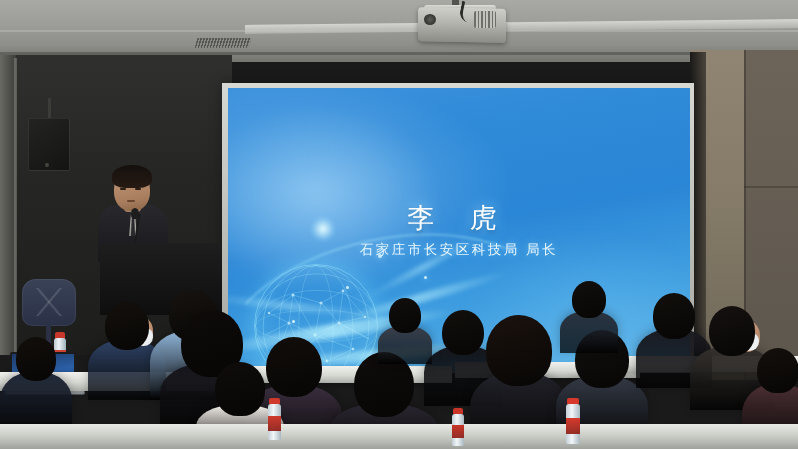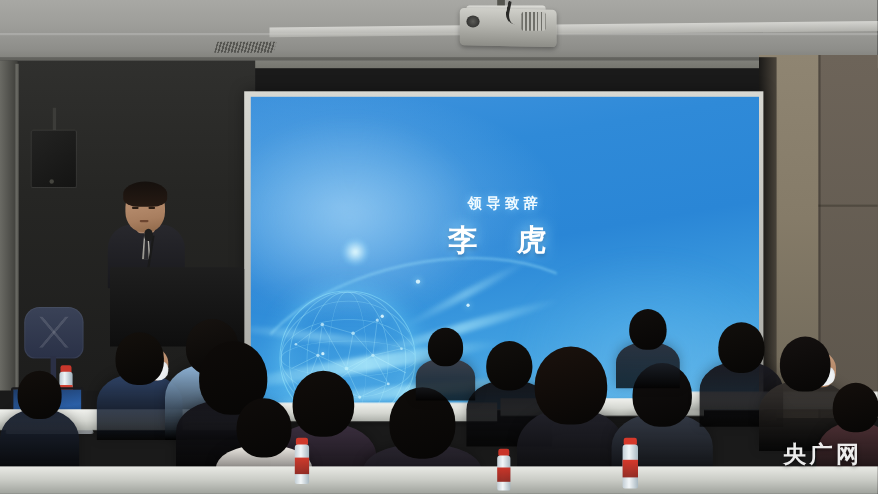--- a/index.html
+++ b/index.html
@@ -197,21 +197,21 @@
     font-size:12.5px; letter-spacing:.6px;
     text-shadow:0 0 6px rgba(90,180,240,.9), 0 1px 2px rgba(0,40,90,.55);
   }
   .scr-kicker {
     position:absolute; left:0; right:0; top:88px; text-align:center;
     color:#f2fbff; font-size:13px; letter-spacing:4px; font-weight:bold;
     text-shadow:0 0 8px rgba(120,200,250,.9);
   }
   .scr-name {
     position:absolute; left:0; right:0; top:112px; text-align:center;
-    color:#ffffff; font-size:27px; font-weight:bold; letter-spacing:14px;
+    color:#ffffff; font-size:27px; font-weight:normal; letter-spacing:14px;
     text-shadow:0 0 14px rgba(150,220,255,.95), 0 2px 4px rgba(0,45,95,.5);
   }
   .scr-role {
     position:absolute; left:0; right:0; top:153px; text-align:center;
     color:#e9f7ff; font-size:13.5px; letter-spacing:2.5px;
     text-shadow:0 0 8px rgba(120,200,250,.85);
   }
 
   
   .podium {
@@ -458,22 +458,22 @@
     <div class="streak s4"></div>
     <div class="streak s5"></div>
 
     <div class="spark" style="left:150px;top:166px;width:4px;height:4px;"></div>
     <div class="spark" style="left:196px;top:188px;width:3px;height:3px;"></div>
     <div class="spark" style="left:118px;top:198px;width:3px;height:3px;"></div>
     <div class="spark" style="left:64px;top:232px;width:3px;height:3px;"></div>
 
     <div class="scr-head">
     </div>
-    <div class="scr-kicker">领导致辞</div>
     <div class="scr-name">李 虎</div>
+    <div class="scr-role">石家庄市长安区科技局  局长</div>
   </div>
 
   <div class="sp-body"></div>
   <div class="sp-shirt"></div>
   <div class="sp-tie"></div>
   <div class="sp-neck"></div>
   <div class="sp-head"></div>
   <div class="sp-hair"></div>
   <div class="sp-eye-l"></div>
   <div class="sp-eye-r"></div>
@@ -548,14 +548,13 @@
       <div class="bottle" style="left: 268px; top: 404px; width: 13px; height: 36px;"></div>
       <div style="position: absolute; left: 268px; top: 416.24px; width: 13px; height: 14.4px; background: linear-gradient(rgb(207, 58, 44), rgba(140, 30, 22, 0.92));"></div>
       <div class="bottle-cap" style="left: 567px; top: 398px; width: 12px; height: 7px; background: rgb(214, 57, 43);"></div>
       <div class="bottle" style="left: 566px; top: 404px; width: 14px; height: 40px;"></div>
       <div style="position: absolute; left: 566px; top: 417.6px; width: 14px; height: 16px; background: linear-gradient(rgb(214, 57, 43), rgba(140, 30, 22, 0.92));"></div>
       <div class="bottle-cap" style="left: 453px; top: 408px; width: 10px; height: 7px; background: rgb(201, 53, 41);"></div>
       <div class="bottle" style="left: 452px; top: 414px; width: 12px; height: 32px;"></div>
       <div style="position: absolute; left: 452px; top: 424.88px; width: 12px; height: 12.8px; background: linear-gradient(rgb(201, 53, 41), rgba(140, 30, 22, 0.92));"></div>
     </div>
 
-  <div class="watermark">央广网</div>
 </div>
 
 </body></html>

